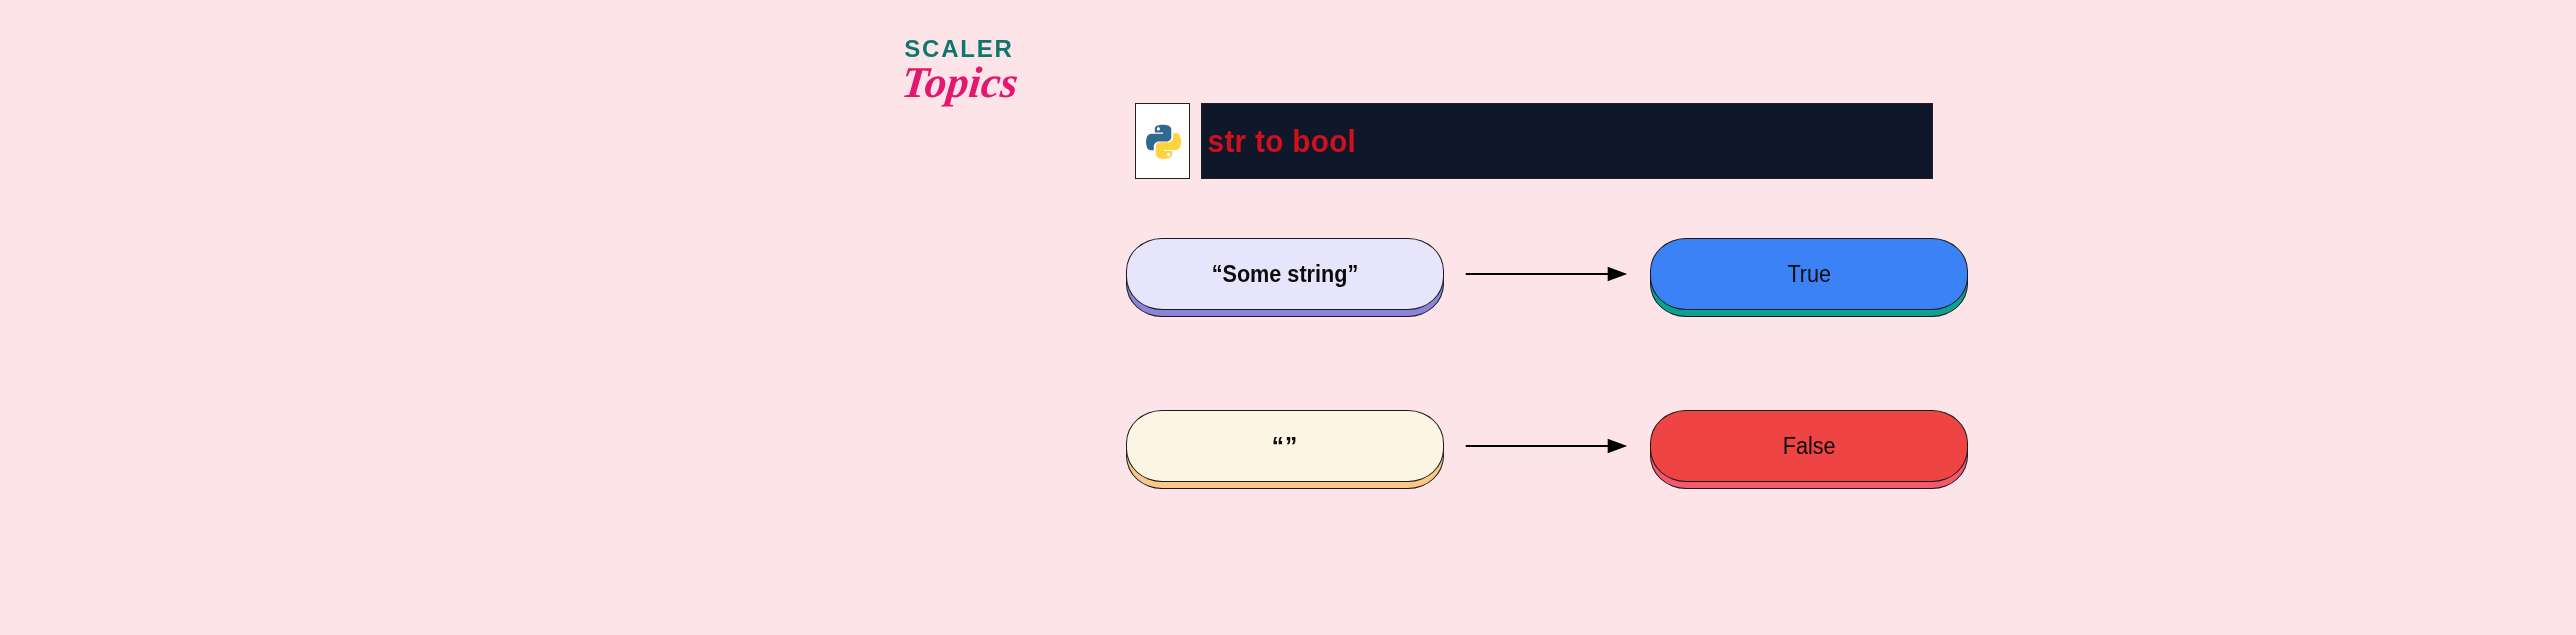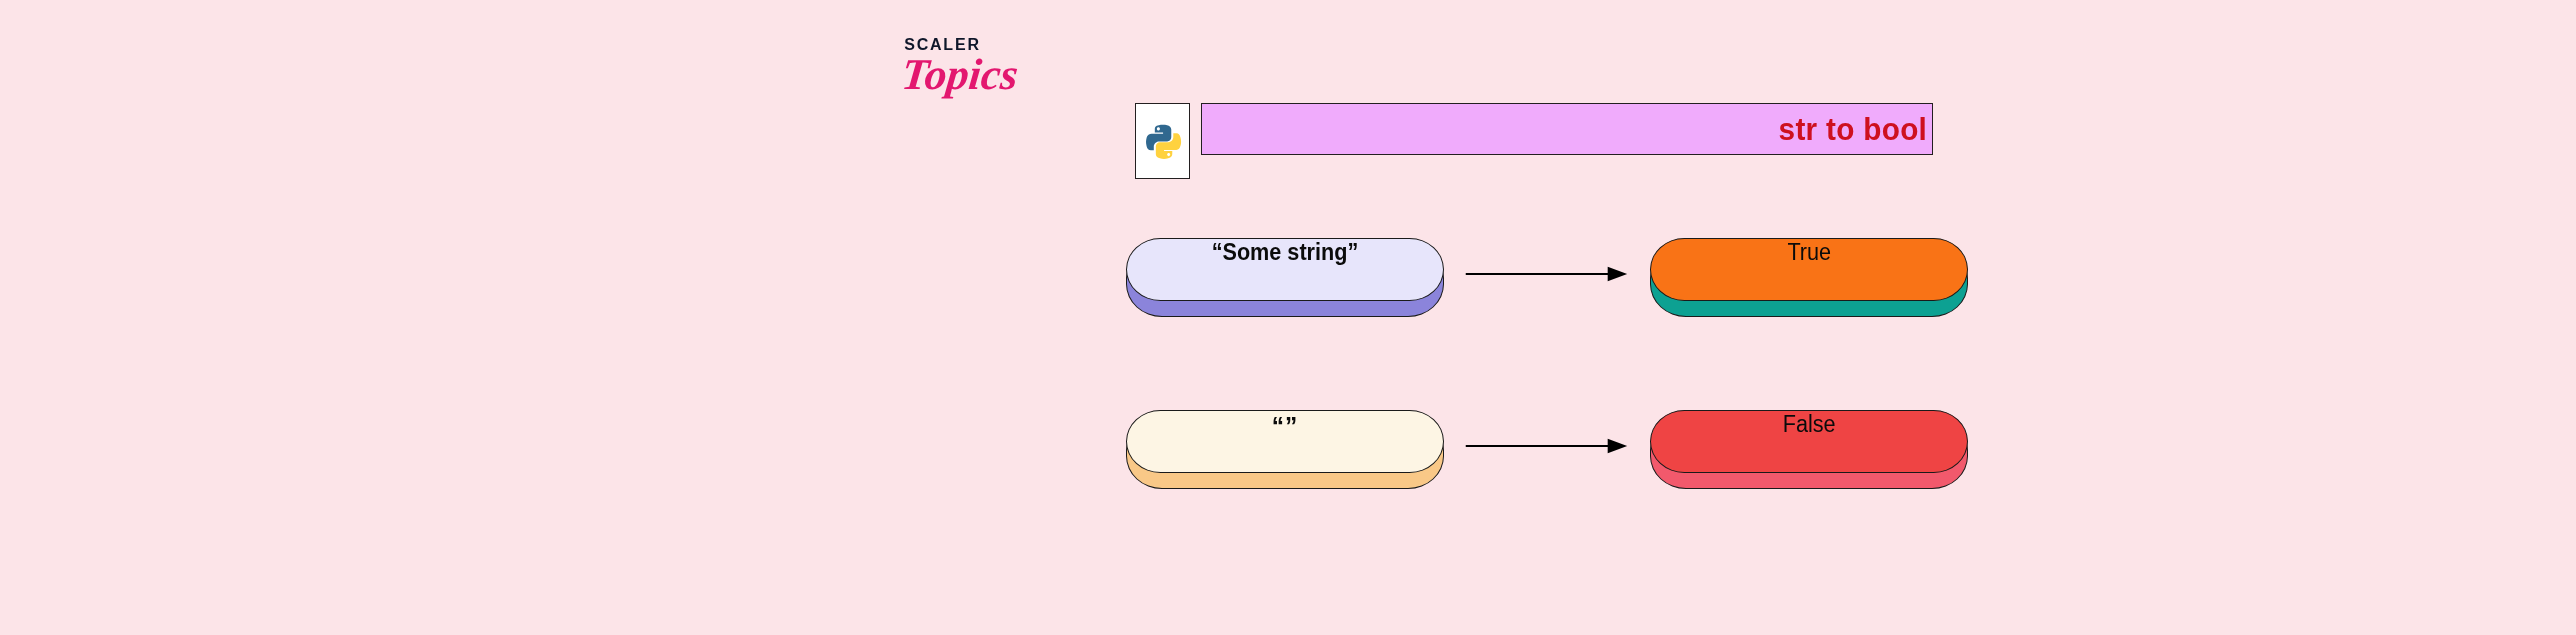--- a/index.html
+++ b/index.html
@@ -26,23 +26,23 @@
   #brand {
     position: absolute;
     left: 899px;
     top: 37px;
     width: 139px;
     height: 118px;
   }
   #brand-scaler {
     font-family: "Liberation Sans", sans-serif;
     font-weight: 700;
-    font-size: 16px;
+    font-size: 24px;
     letter-spacing: 1.8px;
-    color: #0f172a;
+    color: #0f766e;
     line-height: 1;
     padding-left: 5.2px;
   }
   #brand-topics {
     font-family: "Liberation Serif", serif;
     font-style: italic;
     font-weight: 700;
     font-size: 44px;
     color: #e3176f;
     line-height: 0.95;
@@ -68,27 +68,27 @@
     border: 1.5px solid #231f20;
     box-sizing: border-box;
     display: flex;
     align-items: center;
     justify-content: center;
   }
   #python-logo-box svg { display: block; }
 
   #title-box {
     width: 732px;
-    height: 52px;
-    background: #f0abfc;
+    height: 76px;
+    background: #0f172a;
     border: 1.5px solid #231f20;
     box-sizing: border-box;
     display: flex;
     align-items: center;
-    justify-content: flex-end;
+    justify-content: flex-start;
   }
   #title-text {
     font-family: "Liberation Sans", sans-serif;
     font-weight: 700;
     font-size: 32px;
     color: #ce101f;
     letter-spacing: 0.3px;
     transform: scaleX(0.93);
   }
 
@@ -116,26 +116,26 @@
     height: 72px;
     border-radius: 36px / 33px;
     border: 1.5px solid #1a1a1a;
     box-sizing: border-box;
   }
   .node-face {
     position: absolute;
     left: 0;
     top: 0;
     width: 318px;
-    height: 63px;
+    height: 72px;
     border-radius: 36px / 33px;
     border: 1.5px solid #1a1a1a;
     box-sizing: border-box;
     display: flex;
-    align-items: flex-start;
+    align-items: center;
     justify-content: center;
   }
   .node-label {
     font-family: "Liberation Sans", sans-serif;
     font-weight: 700;
     font-size: 23px;
     color: #0b0b0b;
     transform: scaleX(0.94);
     white-space: nowrap;
   }
@@ -146,21 +146,21 @@
   .node-label.result {
     font-weight: 400;
     font-size: 23px;
   }
 
   
   #node-some-string .node-face   { background: #e7e5fb; }
   #node-some-string .node-shadow { background: #8b84db; }
   #node-empty-string .node-face   { background: #fdf5e4; }
   #node-empty-string .node-shadow { background: #f9c887; }
-  #node-true .node-face   { background: #f97316; }
+  #node-true .node-face   { background: #3b82f6; }
   #node-true .node-shadow { background: #0da192; }
   #node-false .node-face   { background: #ef4444; }
   #node-false .node-shadow { background: #f2596c; }
 
   
   .arrow {
     flex: none;
     width: 206px;
     height: 72px;
     position: relative;

